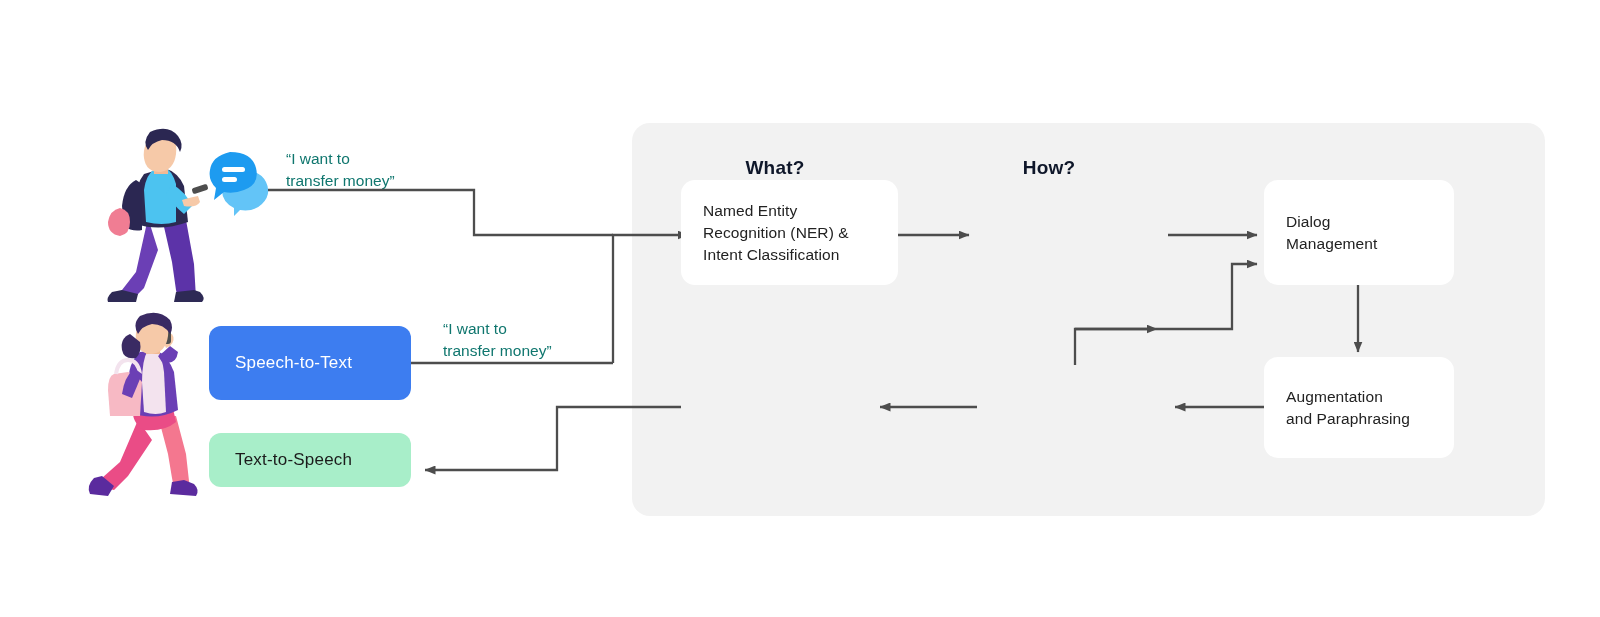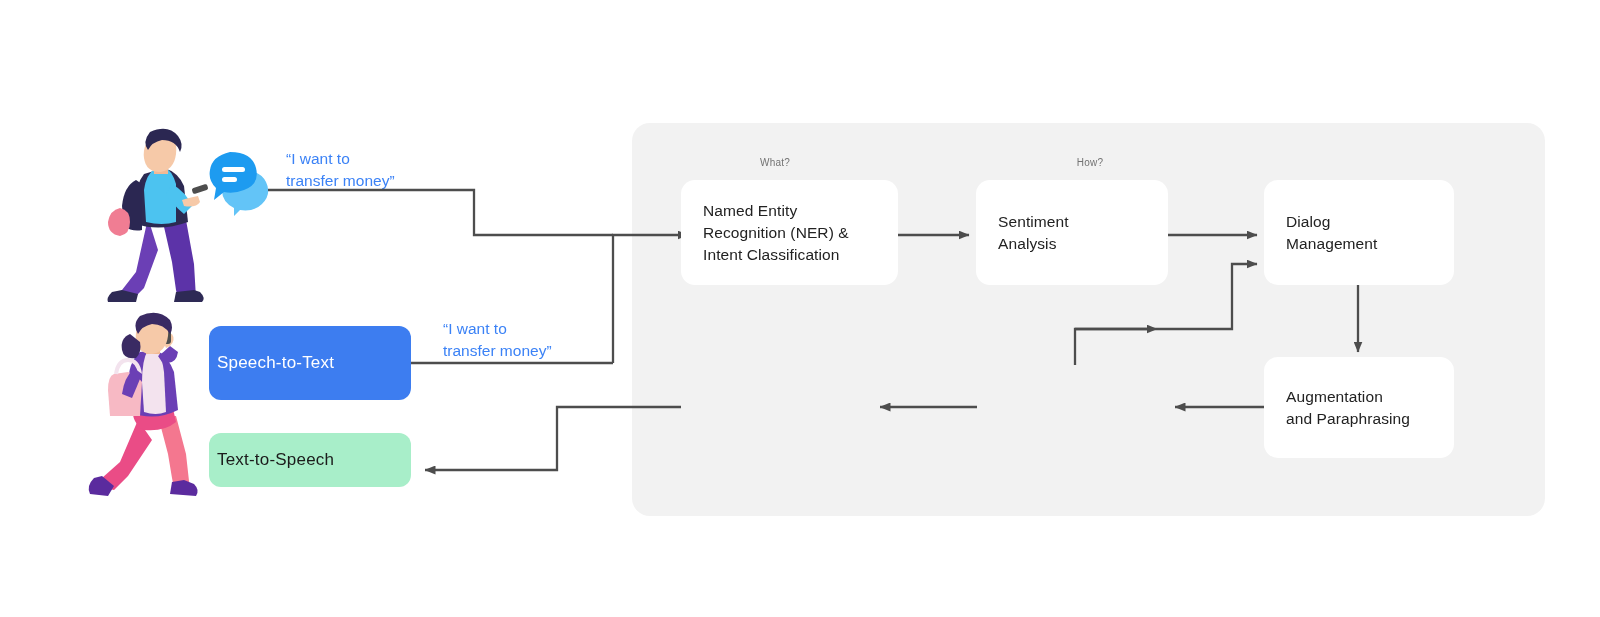--- a/index.html
+++ b/index.html
@@ -19,51 +19,51 @@
 
   .node{
     position:absolute;background:#ffffff;border-radius:14px;
     display:flex;align-items:center;
     box-sizing:border-box;padding:0 22px;
   }
   .node .txt{font-size:15.5px;line-height:1.42;color:#222222;letter-spacing:.1px;}
   .node.center .txt{width:100%;text-align:left;}
 
   .phase-label{
-    position:absolute;font-size:10px;font-weight:normal;color:#737373;
+    position:absolute;font-size:19px;font-weight:bold;color:#0f172a;
     letter-spacing:.2px;transform:translateX(-50%);white-space:nowrap;
   }
 
   .pill{
     position:absolute;border-radius:12px;display:flex;align-items:center;
-    padding:0 8px;box-sizing:border-box;
+    padding:0 26px;box-sizing:border-box;
   }
   .pill .txt{font-size:17px;letter-spacing:.2px;}
   .pill.stt{background:#3d7df0;}
   .pill.stt .txt{color:#ffffff;}
   .pill.tts{background:#a8eec9;}
   .pill.tts .txt{color:#1b1b1b;}
 
   .quote{
-    position:absolute;font-size:15.5px;line-height:1.42;color:#3b82f6;
+    position:absolute;font-size:15.5px;line-height:1.42;color:#0f766e;
     white-space:pre-line;
   }
 
   .bubbles{position:absolute;left:208px;top:148px;width:62px;height:70px;}
   .person{position:absolute;}
 </style>
 </head>
 <body>
 
 <div id="stage">
 
   <div class="panel"></div>
 
   <div class="phase-label" style="left:775px;top:157px;">What?</div>
-  <div class="phase-label" style="left:1090px;top:157px;">How?</div>
+  <div class="phase-label" style="left:1049px;top:157px;">How?</div>
 
   <svg class="person" style="left:92px;top:122px;" width="118" height="182" viewBox="0 0 118 182">
 
     <path d="M56 96 L44 150 L30 168 L22 176 L42 176 L52 166 L66 128 Z" fill="#6b3fb5"></path>
 
     <path d="M20 170 Q14 176 16 180 L44 180 L46 172 L30 168 Z" fill="#2e2a55"></path>
 
     <path d="M70 96 L80 140 L84 168 L86 176 L104 176 L102 142 L94 98 Z" fill="#5c33a8"></path>
 
     <path d="M84 170 L82 180 L110 180 Q114 176 108 170 L102 168 Z" fill="#2e2a55"></path>
@@ -168,24 +168,20 @@
       <path d="M681,407 L557,407 L557,470 L425,470" marker-end="url(#ah)"></path>
     </g>
   </svg>
 
   <div class="node" style="left:681px;top:180px;width:217px;height:105px;">
     <span class="txt" style="white-space:pre-line;">Named Entity
 Recognition (NER) &amp;
 Intent Classification</span>
   </div>
 
-  <div class="node" style="left:976px;top:180px;width:192px;height:105px;">
-    <span class="txt" style="white-space:pre-line;">Sentiment
-Analysis</span>
-  </div>
 
   <div class="node" style="left:1264px;top:357px;width:190px;height:101px;">
     <span class="txt" style="white-space:pre-line;">Augmentation
 and Paraphrasing</span>
   </div>
 
   <div class="node" style="left:1264px;top:180px;width:190px;height:105px;">
     <span class="txt" style="white-space:pre-line;">Dialog
 Management</span>
   </div>

